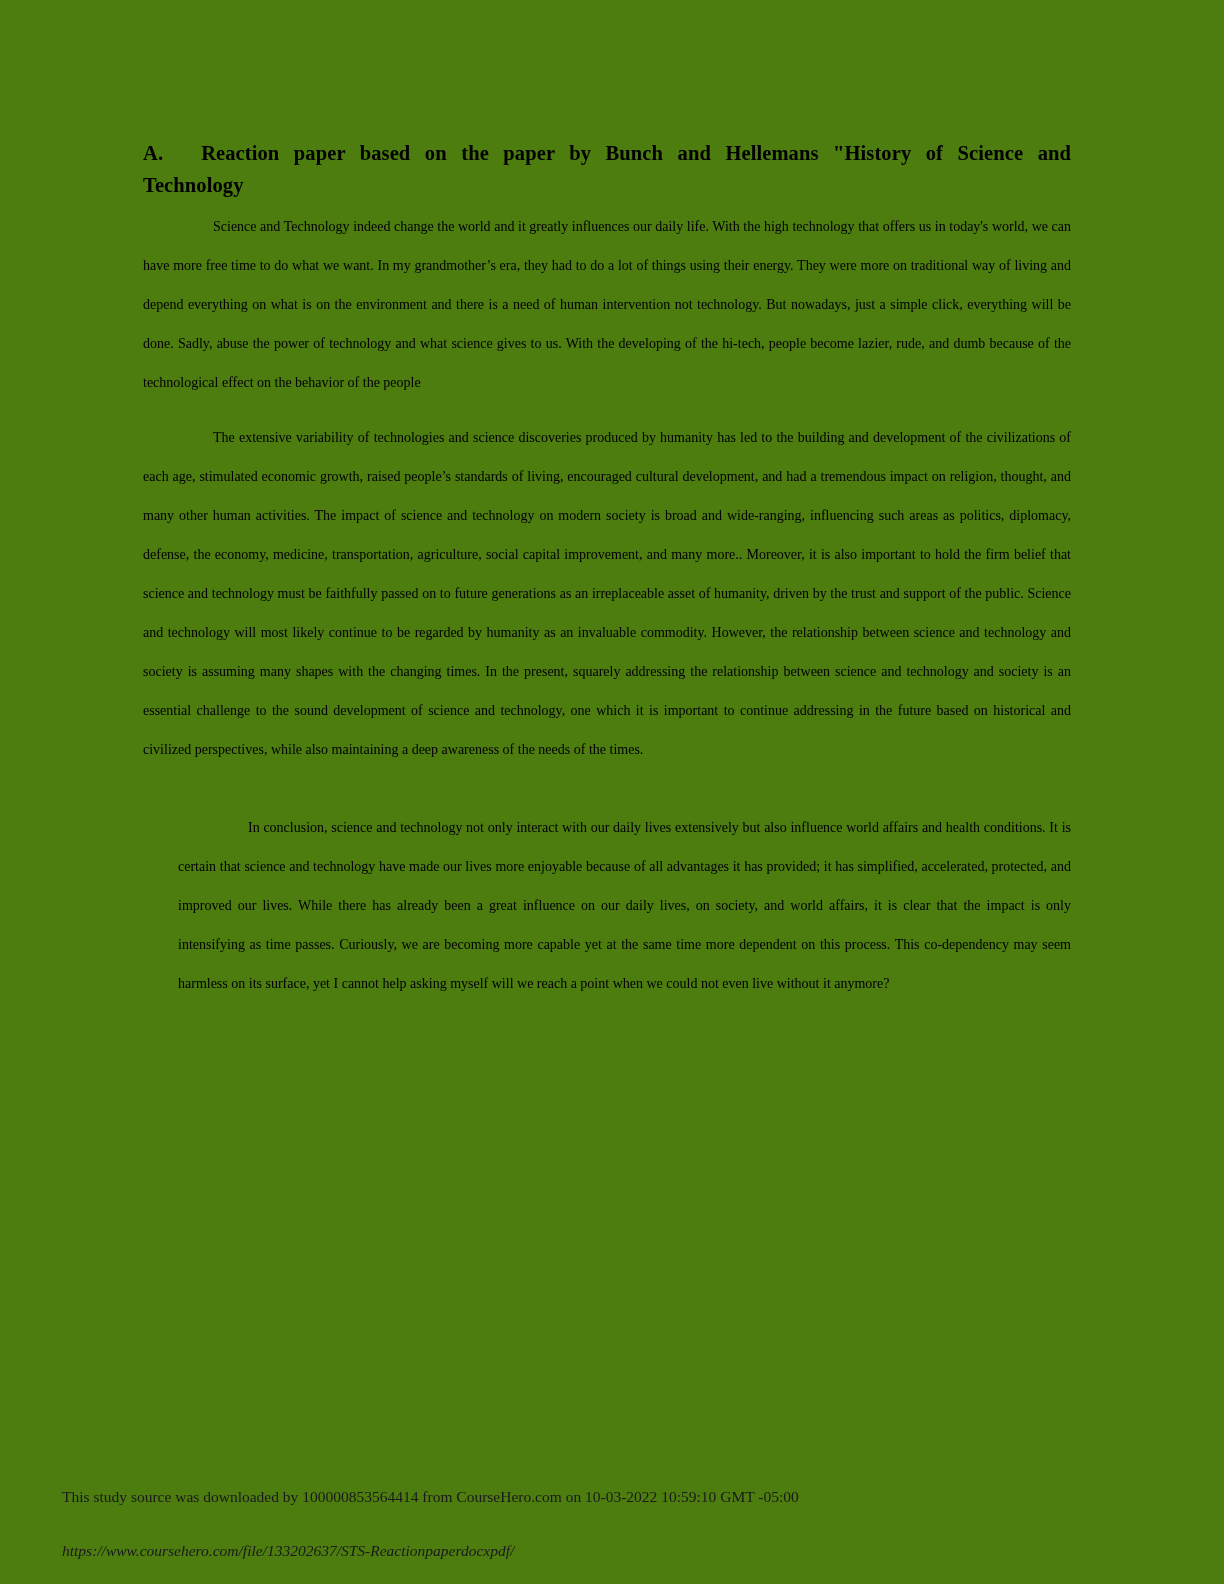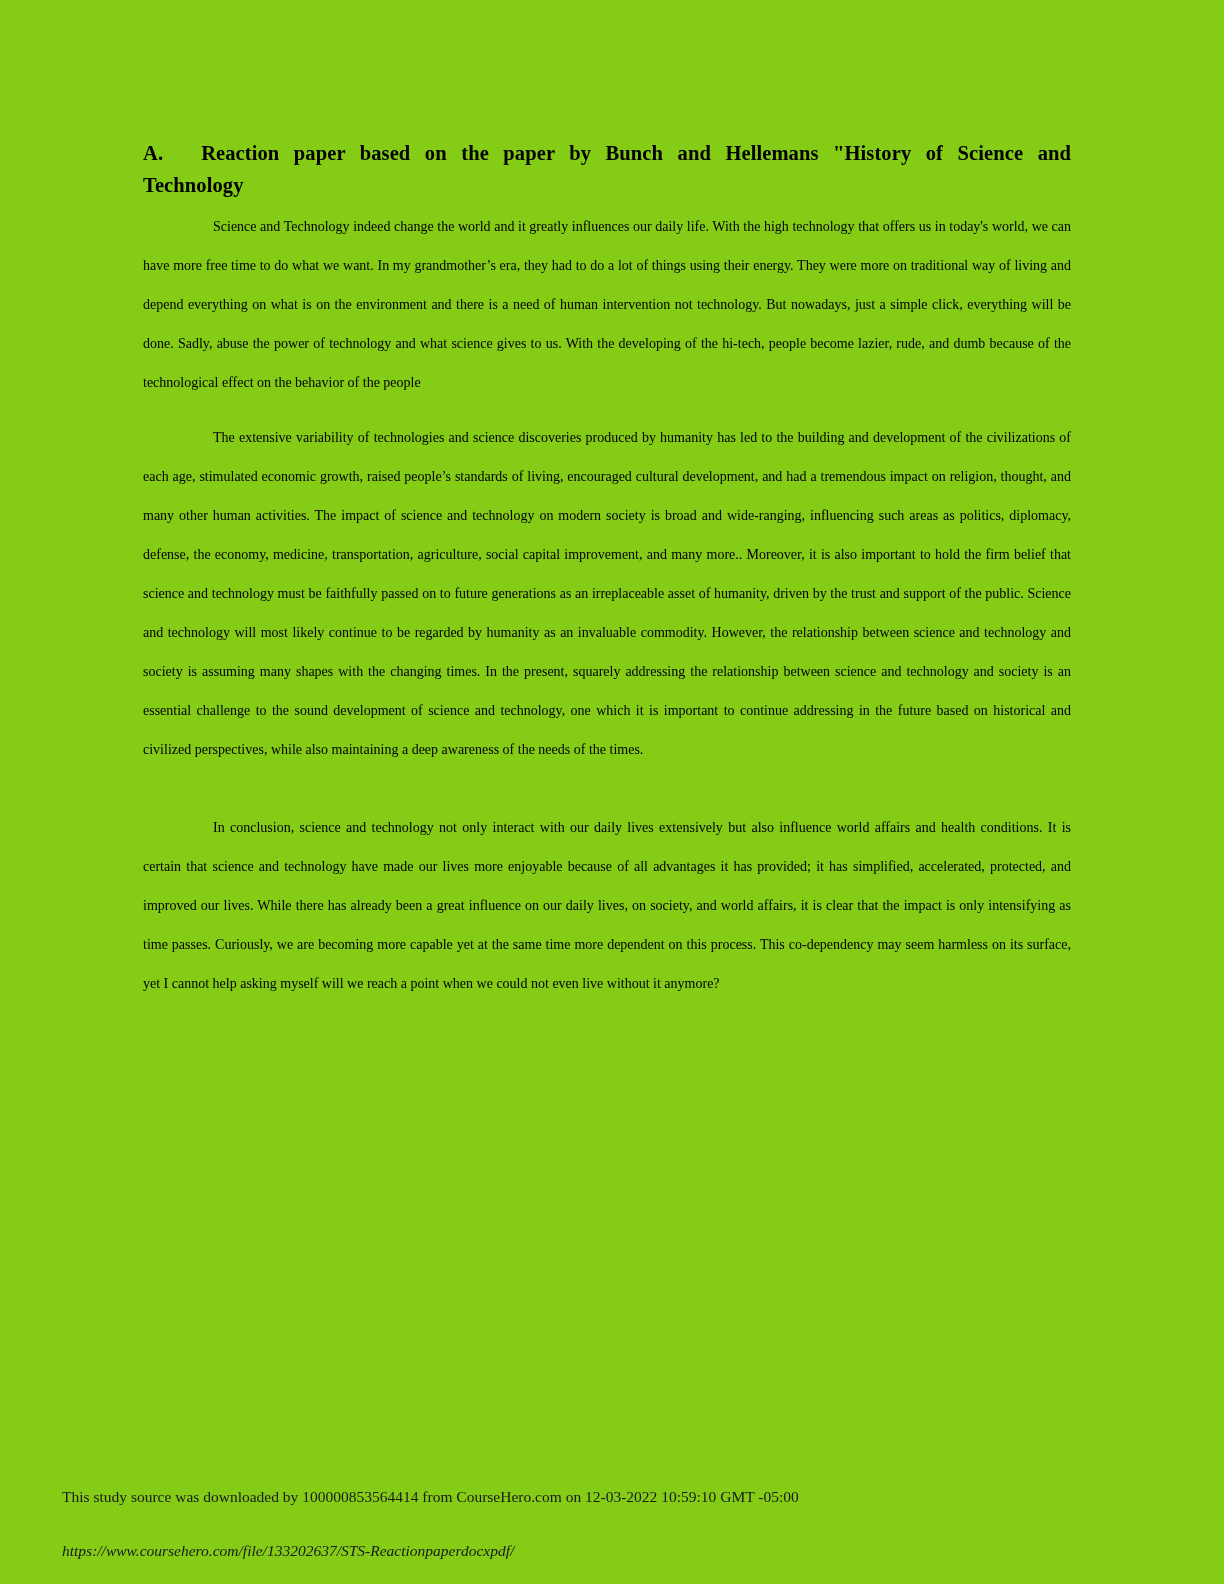--- a/index.html
+++ b/index.html
@@ -9,21 +9,21 @@
     background: #ffffff;
   }
   body {
     font-family: "Liberation Serif", "DejaVu Serif", serif;
     color: #000000;
   }
   .page {
     position: relative;
     width: 1224px;
     height: 1584px;
-    background: #84cc16;
+    background: #4d7c0f;
     overflow: hidden;
     box-sizing: border-box;
   }
   .content {
     position: absolute;
     left: 143px;
     top: 137px;
     width: 928px;
   }
   .doc-heading {
@@ -48,20 +48,21 @@
     text-justify: inter-word;
     text-indent: 70px;
     margin: 0;
     hyphens: none;
   }
   .para + .para {
     margin-top: 16px;
   }
   .para.spaced-before {
     margin-top: 39px;
+    margin-left: 35px;
   }
   .footer {
     position: absolute;
     left: 62px;
     width: 1100px;
     font-family: "Liberation Serif", "DejaVu Serif", serif;
     font-size: 15.5px;
     line-height: 20px;
     color: #1a1a1a;
     white-space: nowrap;
@@ -84,17 +85,17 @@
     <p class="doc-heading"><span class="label">A.</span><span class="title-text">Reaction paper based on the paper by Bunch and Hellemans "History of Science and Technology</span></p>
 
     <p class="para">Science and Technology indeed change the world and it greatly influences our daily life. With the high technology that offers us in today's world, we can have more free time to do what we want. In my grandmother’s era, they had to do a lot of things using their energy. They were more on traditional way of living and depend everything on what is on the environment and there is a need of human intervention not technology. But nowadays, just a simple click, everything will be done. Sadly, abuse the power of technology and what science gives to us. With the developing of the hi-tech, people become lazier, rude, and dumb because of the technological effect on the behavior of the people</p>
 
     <p class="para">The extensive variability of technologies and science discoveries produced by humanity has led to the building and development of the civilizations of each age, stimulated economic growth, raised people’s standards of living, encouraged cultural development, and had a tremendous impact on religion, thought, and many other human activities. The impact of science and technology on modern society is broad and wide-ranging, influencing such areas as politics, diplomacy, defense, the economy, medicine, transportation, agriculture, social capital improvement, and many more.. Moreover, it is also important to hold the firm belief that science and technology must be faithfully passed on to future generations as an irreplaceable asset of humanity, driven by the trust and support of the public. Science and technology will most likely continue to be regarded by humanity as an invaluable commodity. However, the relationship between science and technology and society is assuming many shapes with the changing times. In the present, squarely addressing the relationship between science and technology and society is an essential challenge to the sound development of science and technology, one which it is important to continue addressing in the future based on historical and civilized perspectives, while also maintaining a deep awareness of the needs of the times.</p>
 
     <p class="para spaced-before">In conclusion, science and technology not only interact with our daily lives extensively but also influence world affairs and health conditions. It is certain that science and technology have made our lives more enjoyable because of all advantages it has provided; it has simplified, accelerated, protected, and improved our lives. While there has already been a great influence on our daily lives, on society, and world affairs, it is clear that the impact is only intensifying as time passes. Curiously, we are becoming more capable yet at the same time more dependent on this process. This co-dependency may seem harmless on its surface, yet I cannot help asking myself will we reach a point when we could not even live without it anymore?</p>
 
   </div>
 
-  <div class="footer footer-note">This study source was downloaded by 100000853564414 from CourseHero.com on 12-03-2022 10:59:10 GMT -05:00</div>
+  <div class="footer footer-note">This study source was downloaded by 100000853564414 from CourseHero.com on 10-03-2022 10:59:10 GMT -05:00</div>
 
   <div class="footer footer-url">https://www.coursehero.com/file/133202637/STS-Reactionpaperdocxpdf/</div>
 
 </div>
 
 </body></html>

